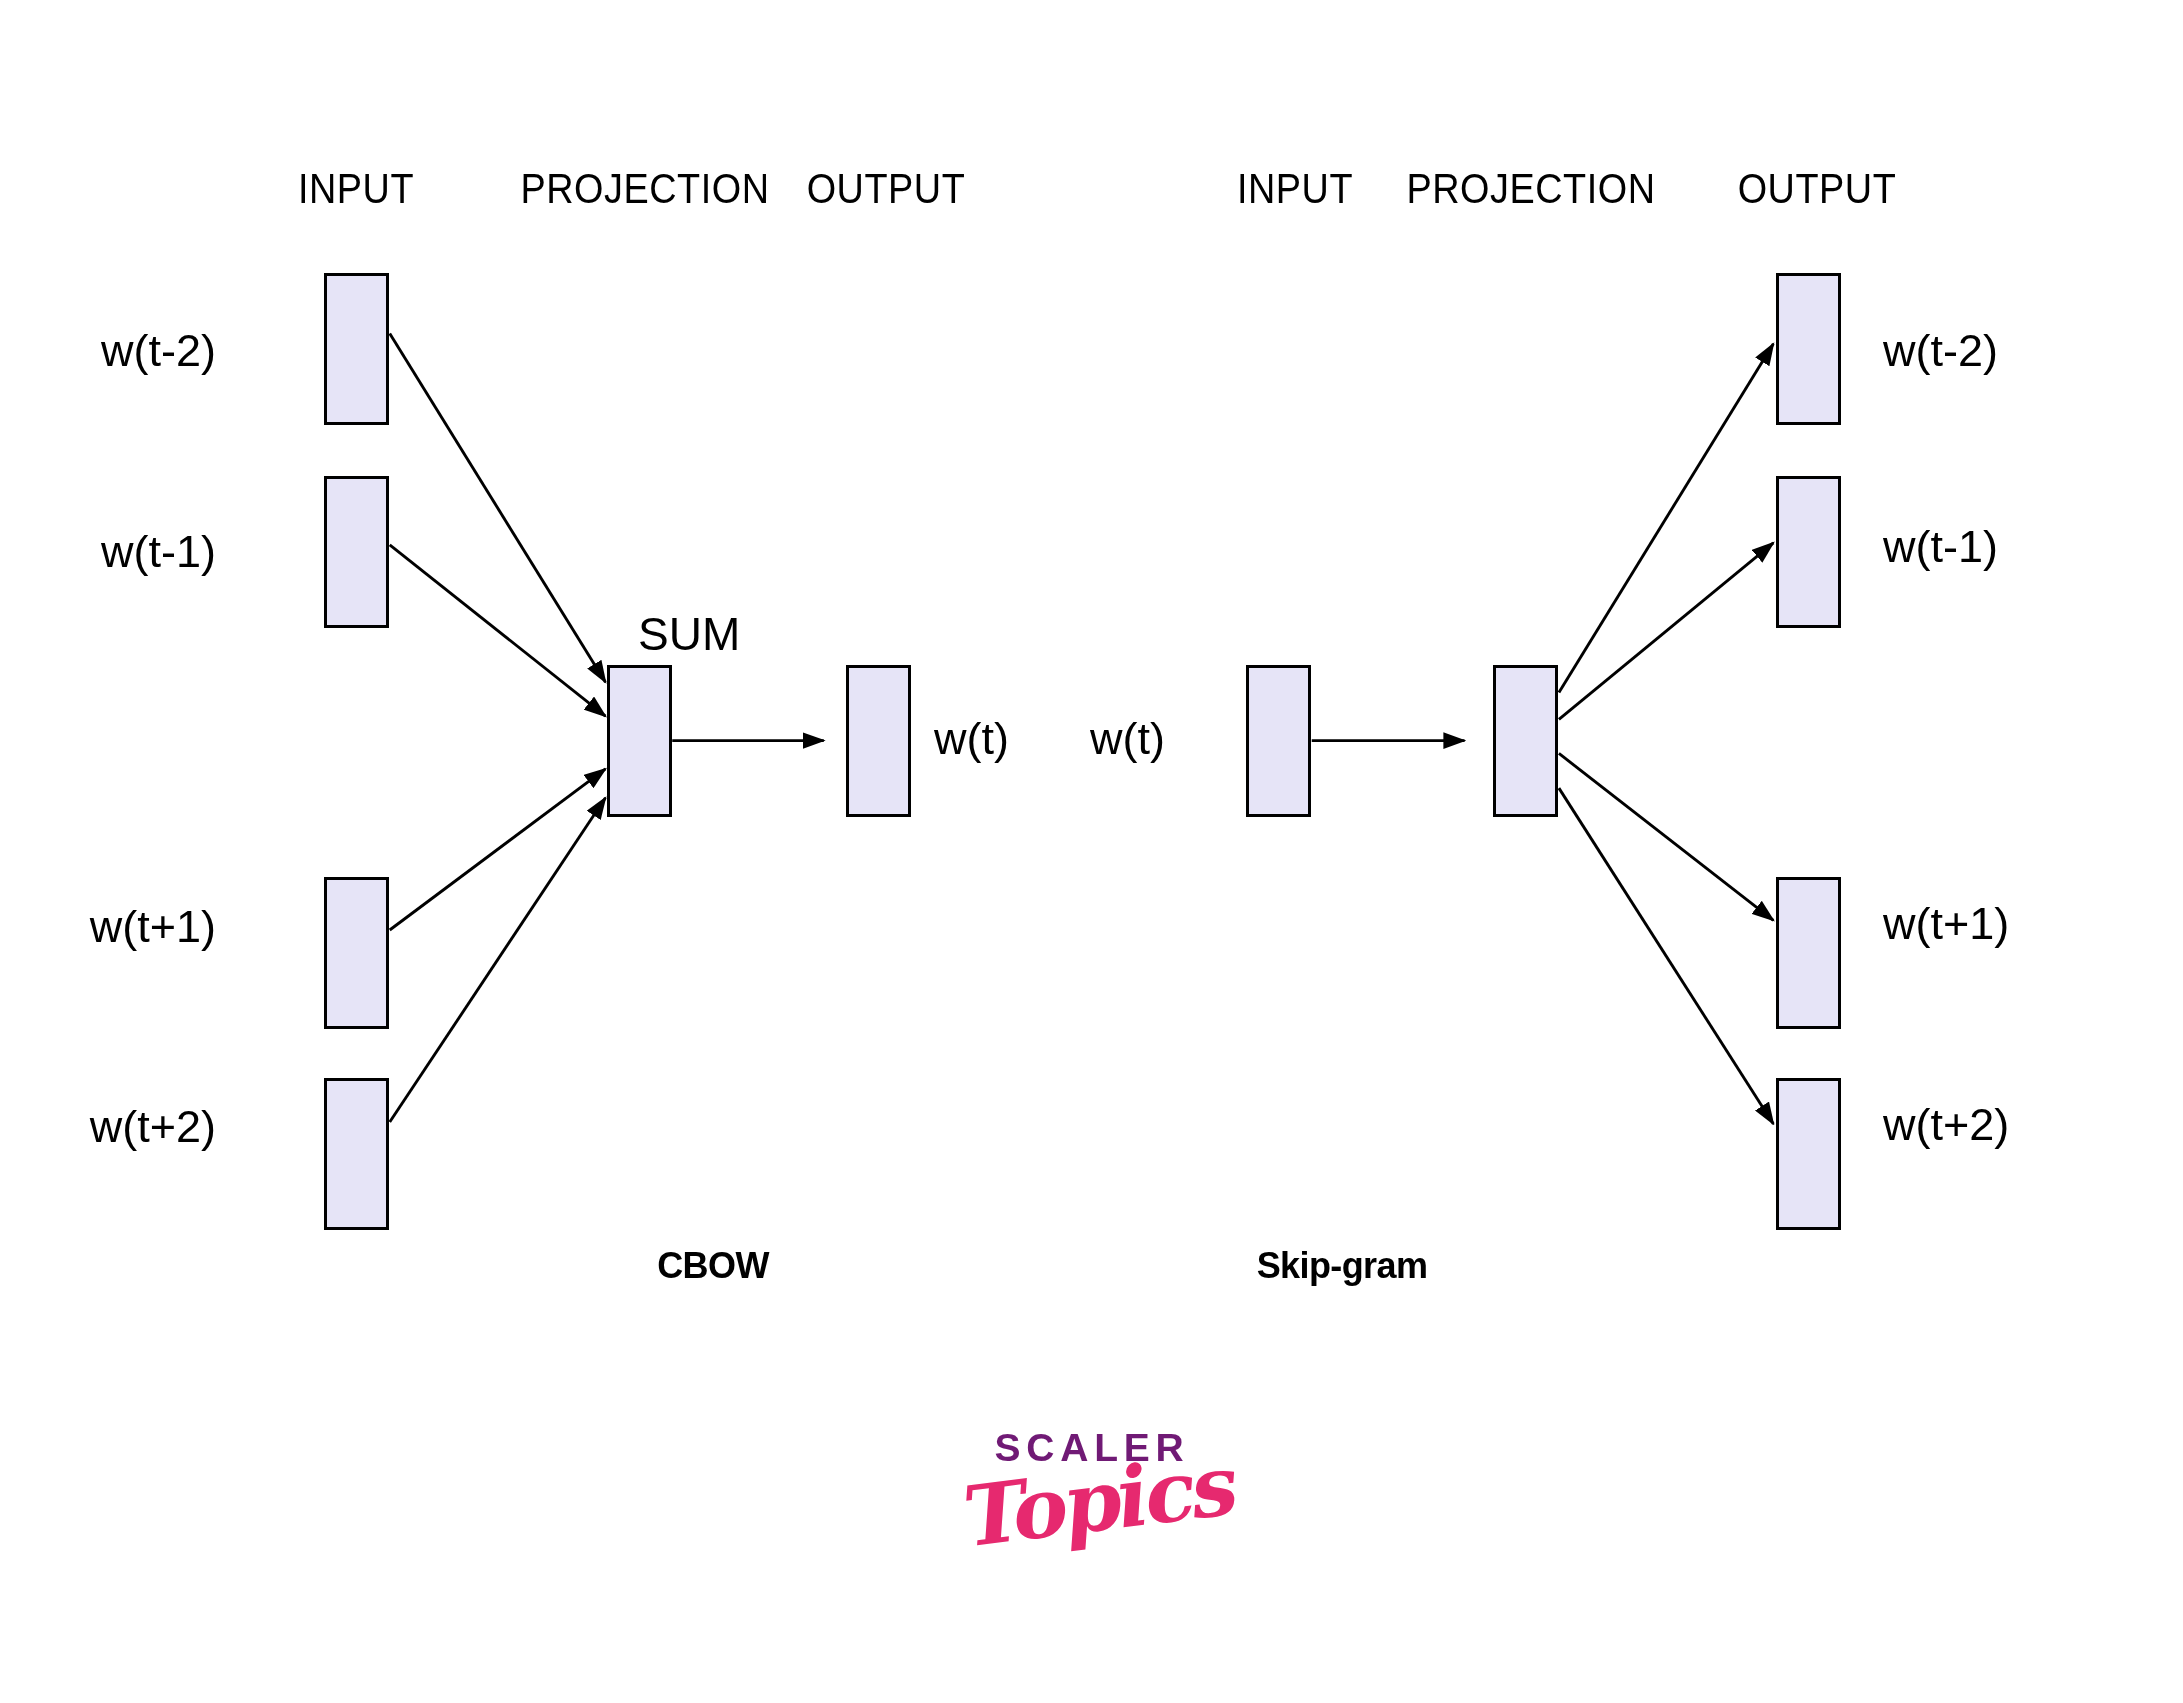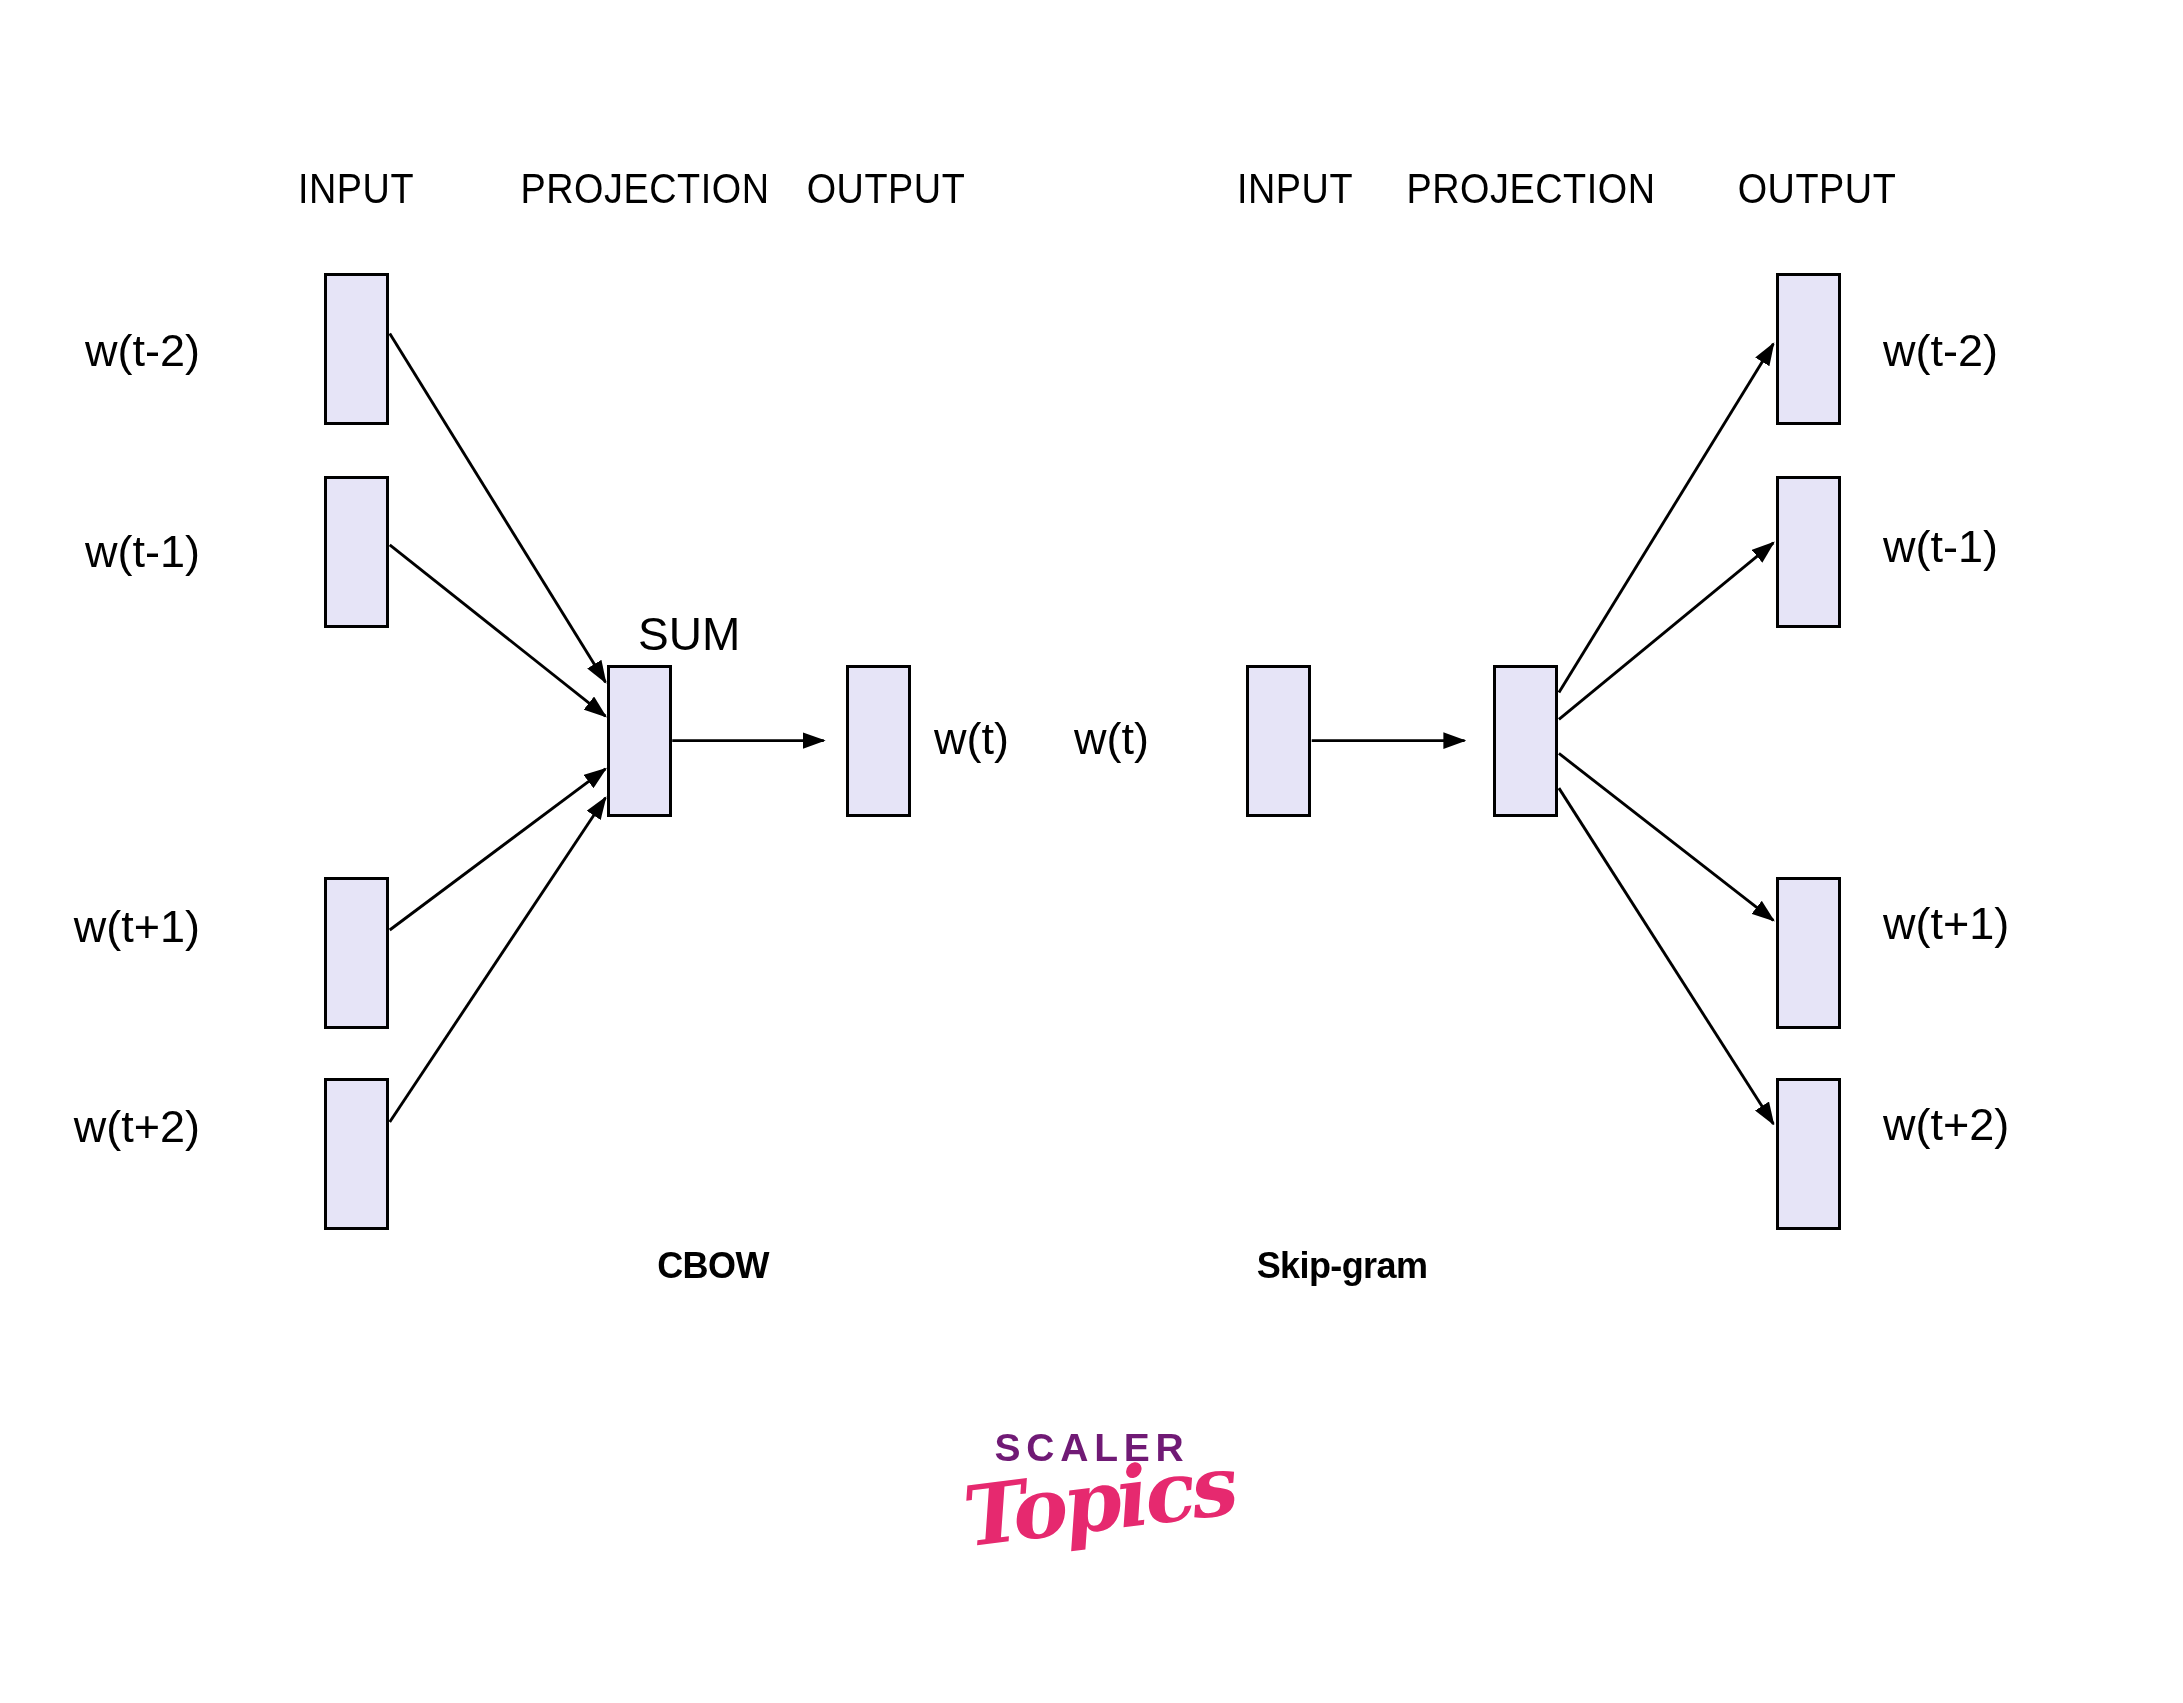--- a/index.html
+++ b/index.html
@@ -3,20 +3,21 @@
 <meta charset="utf-8">
 <style>
   html,body{margin:0;padding:0;background:#ffffff;}
   #canvas{
     position:relative;
     width:2098px;height:1704px;
     background:#ffffff;
     font-family:"Liberation Sans", sans-serif;
     color:#000;
     overflow:hidden;
+    padding-left:16px;
   }
   #connectors{position:absolute;left:0;top:0;width:2183px;height:1704px;}
   .nbox{
     position:absolute;
     width:65px;height:152px;
     background:#E6E4F7;
     border:3.2px solid #000;
     box-sizing:border-box;
   }
   .nbox.mid{height:152px;top:665px;}

